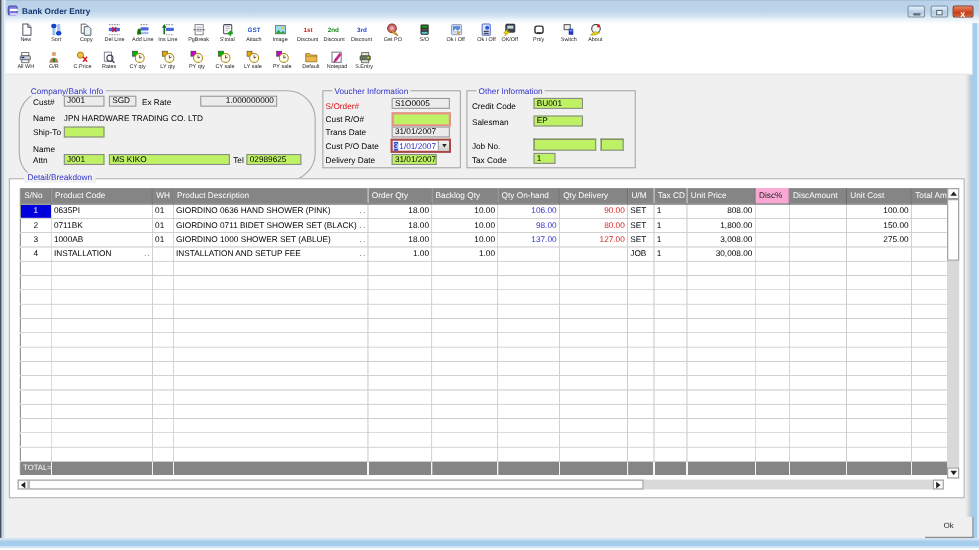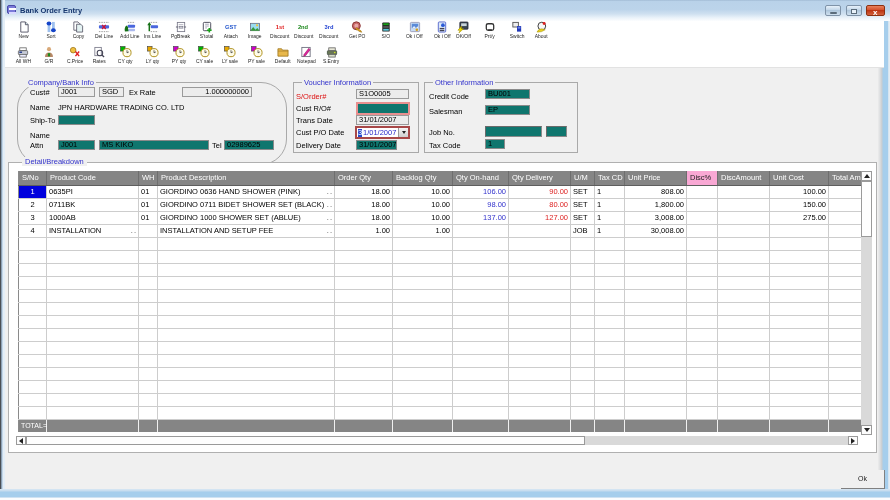--- a/index.html
+++ b/index.html
@@ -30,21 +30,21 @@
 
 .tb svg{width:12px;height:12px;display:block;}
 .tb span{font-size:5.5px;color:#222;white-space:nowrap;margin-top:1px;transform:scale(.9);line-height:5px;}
 
 .gbox{border:1px solid #a9a9a9;}
 .glab{position:absolute;top:-5px;left:8px;background:#f0f0f0;color:#3333cc;font-size:7.5px;line-height:9px;padding:0 2px;white-space:nowrap;}
 #gb1{left:17px;top:82px;width:270px;height:83px;border-radius:26px;}
 #gb2{left:293px;top:82px;width:126px;height:71px;}
 #gb3{left:424px;top:82px;width:154px;height:71px;}
 .flab{position:absolute;font-size:7.5px;color:#000;white-space:nowrap;}
-.fbox{position:absolute;background:#0f766e;border:1px solid #8a8a8a;font-size:7.5px;line-height:9px;color:#000;padding:0 2px;white-space:nowrap;overflow:hidden;}
+.fbox{position:absolute;background:#bef264;border:1px solid #8a8a8a;font-size:7.5px;line-height:9px;color:#000;padding:0 2px;white-space:nowrap;overflow:hidden;}
 .dis{background:#ececec;border-color:#9a9a9a;}
 
 #dpanel{left:8px;top:162px;width:869px;height:291px;background:#fff;border:1px solid #b0b0b0;}
 #dlab{left:22px;top:157px;background:#f0f0f0;color:#3333cc;font-size:7.5px;line-height:9px;padding:0 3px;}
 
 #grid{left:18px;top:171px;}
 table{border-collapse:collapse;table-layout:fixed;width:843px;border-left:1px solid #8a8a8a;}
 th{background:#858585;color:#fff;font-weight:normal;font-size:7.5px;text-align:left;padding:0 0 0 3px;height:14px;border-right:1px solid #6e6e6e;border-bottom:1px solid #5e5e5e;overflow:hidden;white-space:nowrap;}
 th.y{background:#f9a8d4;color:#222;}
 td{height:13px;font-size:7.5px;color:#000;border-right:1px solid #cdcdcd;border-bottom:1px solid #cdcdcd;padding:0 2px;overflow:hidden;white-space:nowrap;background:#fff;line-height:12px;}

